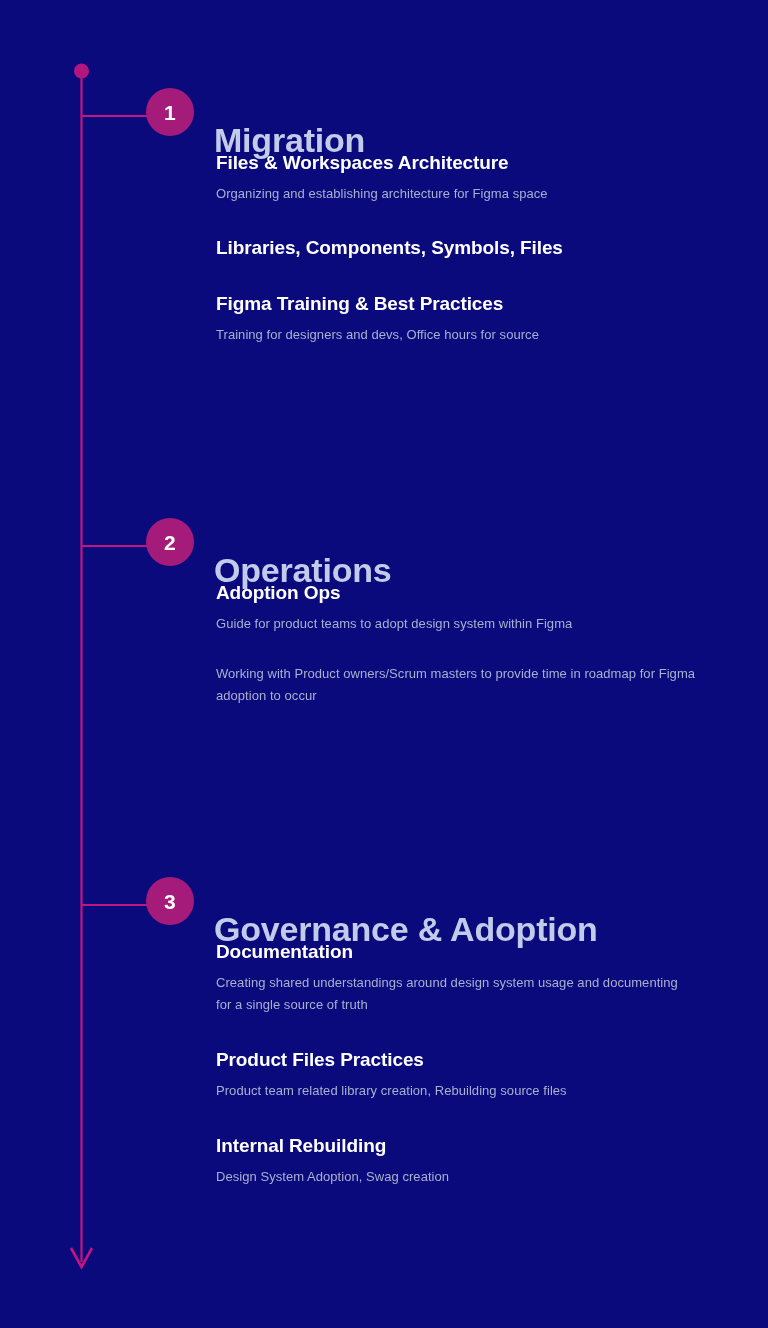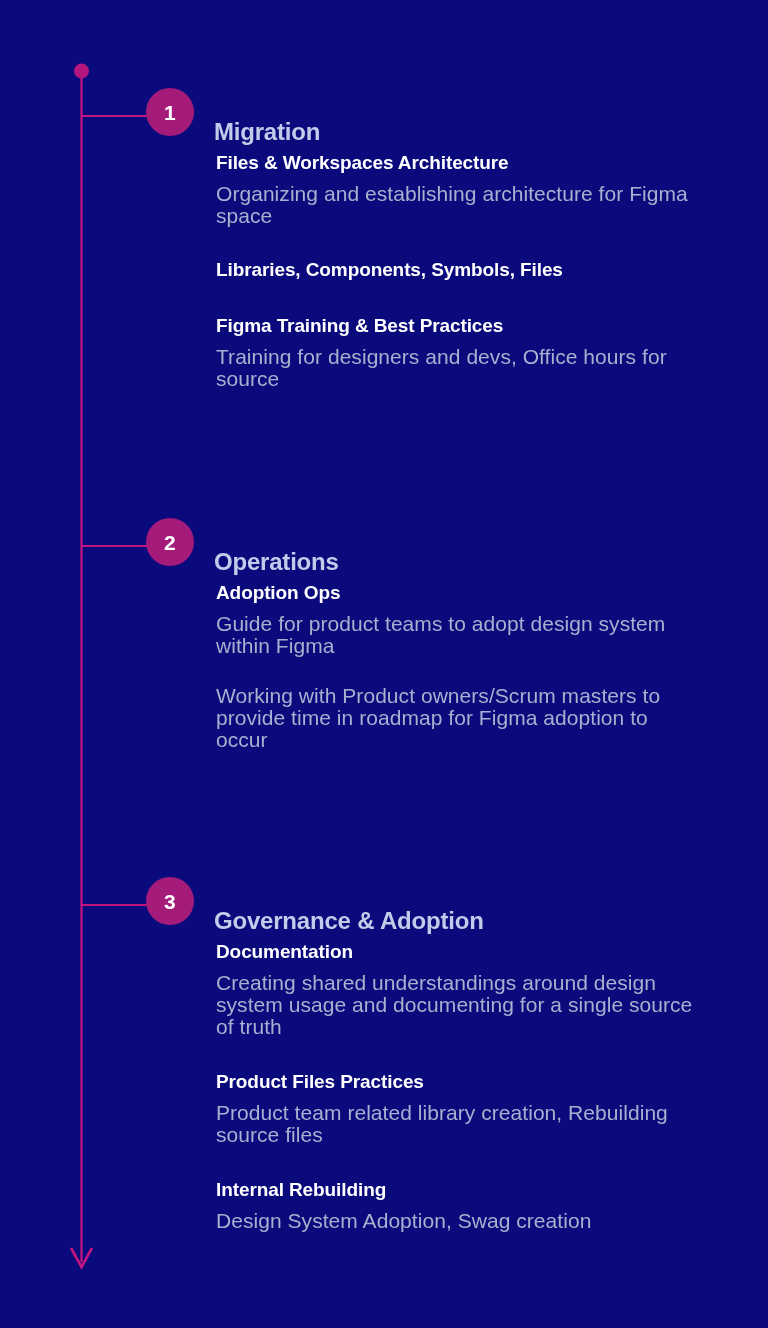--- a/index.html
+++ b/index.html
@@ -63,21 +63,21 @@
     align-items: center;
     justify-content: center;
     line-height: 1;
     letter-spacing: 0.2px;
   }
 
   .stage-title {
     position: absolute;
     left: 214px;
     top: -2px;
-    font-size: 24px;
+    font-size: 34px;
     font-weight: 700;
     color: #c2cbe9;
     letter-spacing: -0.2px;
     line-height: 52px;
     white-space: nowrap;
   }
 
   
   .items {
     position: absolute;
@@ -90,21 +90,21 @@
 
   .item-title {
     font-size: 19px;
     font-weight: 700;
     color: #ffffff;
     line-height: 26px;
     letter-spacing: -0.1px;
     margin: 0 0 7px 0;
   }
   .item-desc {
-    font-size: 21px;
+    font-size: 13px;
     font-weight: 400;
     color: #a9b0cf;
     line-height: 22px;
     letter-spacing: 0.05px;
     margin: 0;
     max-width: 480px;
   }
 
   
   .stage-1 .items .item { margin-bottom: 30px; }

